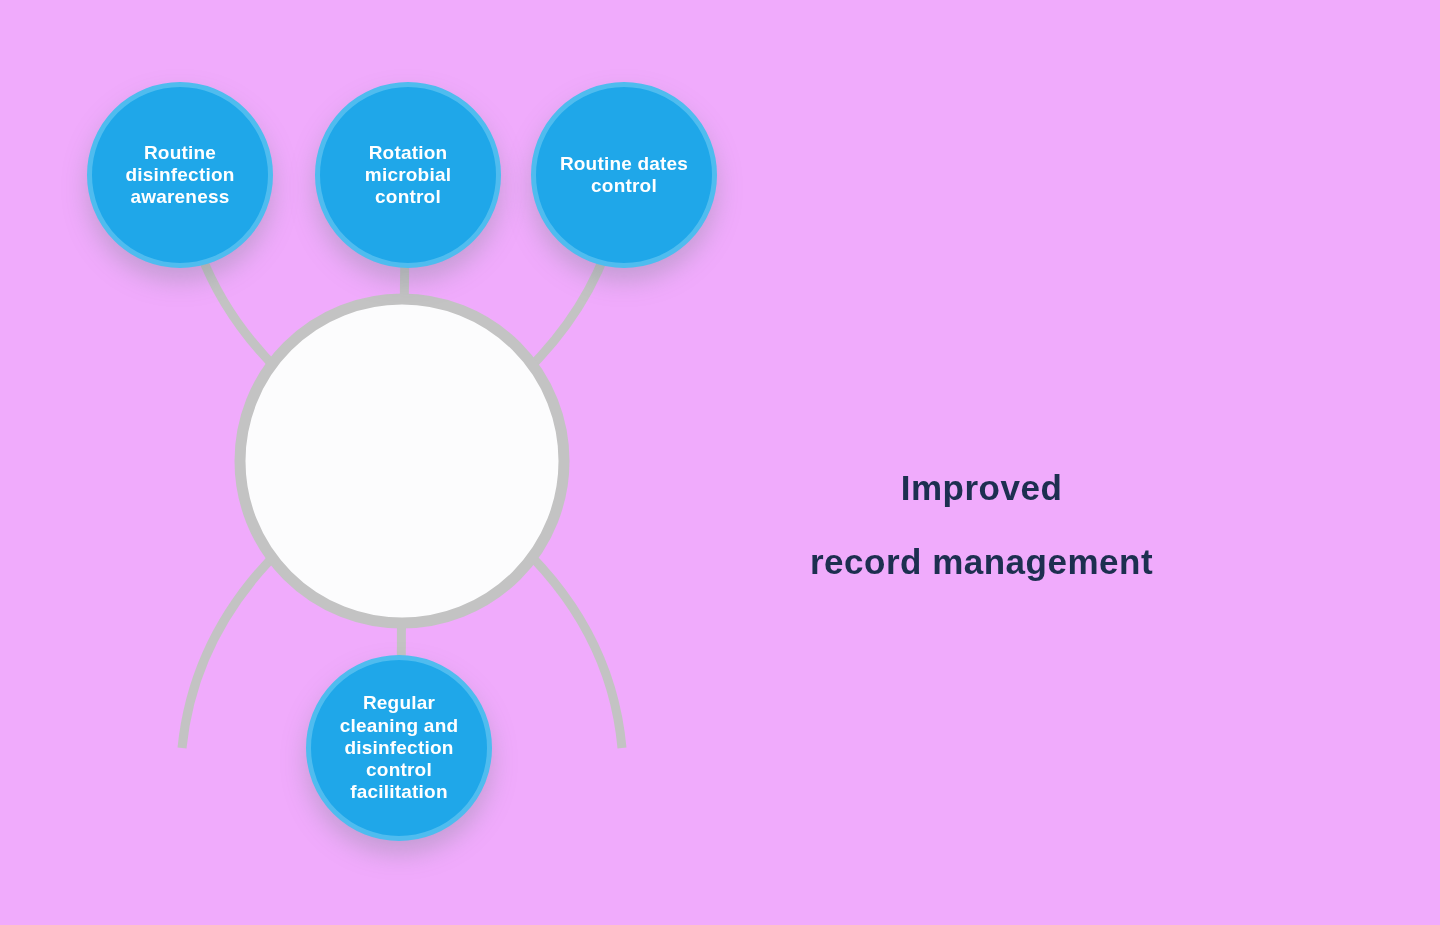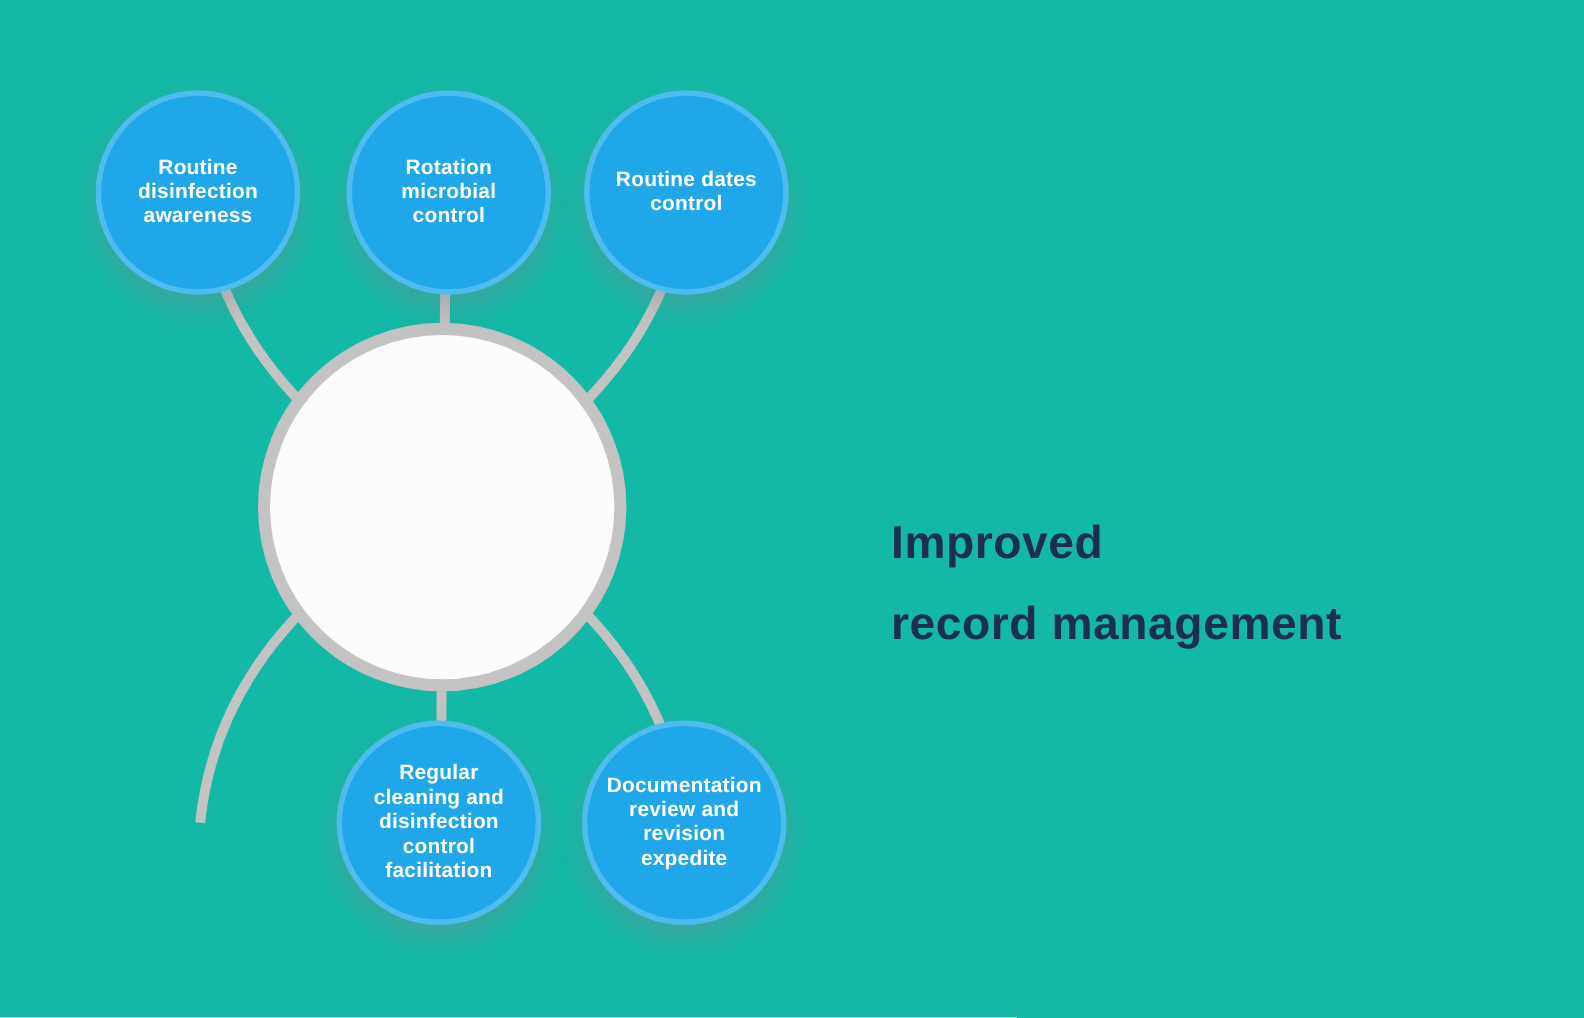--- a/index.html
+++ b/index.html
@@ -5,21 +5,21 @@
   html, body {
     margin: 0;
     padding: 0;
     background: #FDFDFE;
     font-family: "Liberation Sans", sans-serif;
   }
   .canvas {
     position: relative;
     width: 1440px;
     height: 925px;
-    background: #14b8a6;
+    background: #f0abfc;
     overflow: hidden;
   }
   .diagram {
     position: absolute;
     left: 0;
     top: 0;
     width: 760px;
     height: 925px;
   }
   .connector-layer {
@@ -64,26 +64,27 @@
   .pos-tl { left: 87px;  top: 82px; }
   .pos-tm { left: 315px; top: 82px; }
   .pos-tr { left: 531px; top: 82px; }
   .pos-bl { left: 89px;  top: 655px; }
   .pos-bm { left: 306px; top: 655px; }
   .pos-br { left: 529px; top: 655px; }
   .heading {
     position: absolute;
     left: 810px;
     top: 428px;
-    font-size: 42px;
+    font-size: 35px;
     font-weight: bold;
     color: #1D2F50;
     line-height: 74px;
     letter-spacing: 0.5px;
     white-space: pre-line;
+    text-align: center;
   }
 </style>
 </head>
 <body>
 
 <div class="canvas">
 
   <div class="diagram">
 
     <svg class="connector-layer" width="760" height="925" viewBox="0 0 760 925">
@@ -116,25 +117,19 @@
 
 
     <div class="bubble sat pos-bm">
       <span>Regular
 cleaning and
 disinfection
 control
 facilitation</span>
     </div>
 
-    <div class="bubble sat pos-br">
-      <span>Documentation
-review and
-revision
-expedite</span>
-    </div>
 
   </div>
 
   <h1 class="heading">Improved
 record management</h1>
 
 </div>
 
 </body></html>

